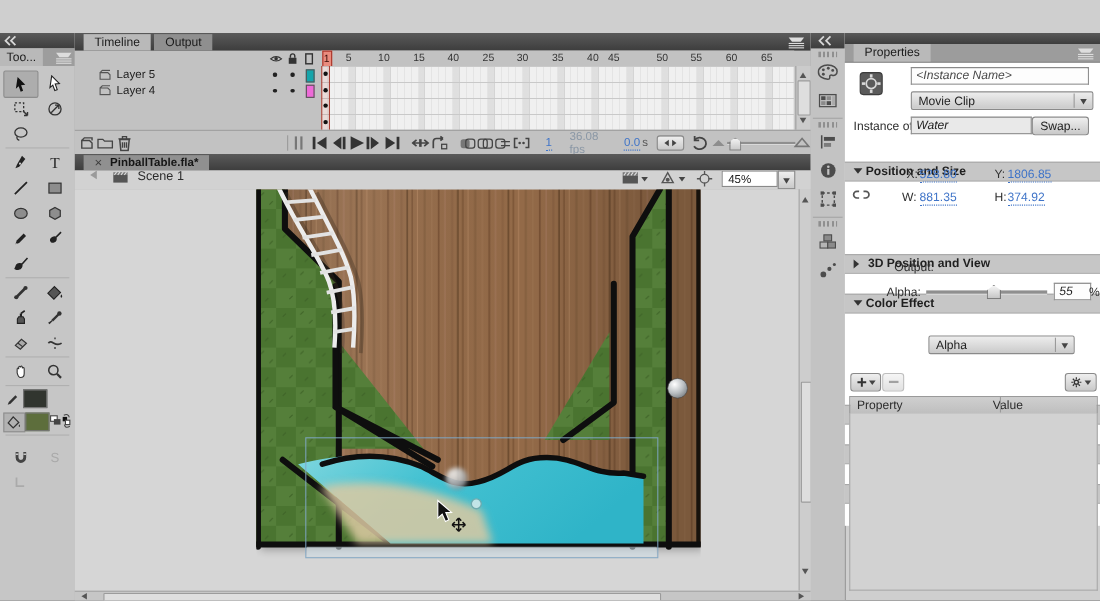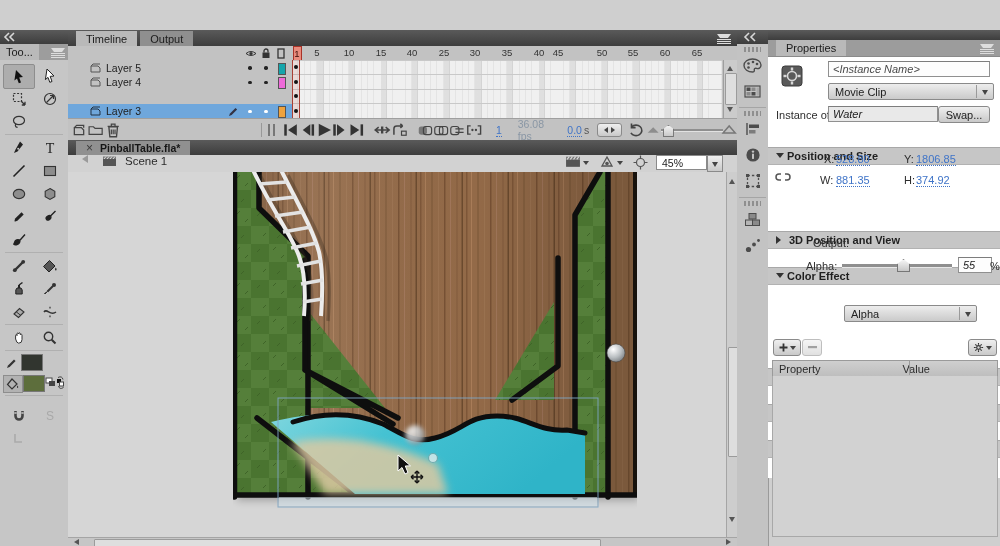--- a/index.html
+++ b/index.html
@@ -361,32 +361,20 @@
       </div>
       <div class="lrow" style="top:29px">
         <svg width="11" height="10" viewBox="0 0 11 10" style="margin-left:22px">
             <path d="M1,9 L1,3 L8,3 L10,5 L10,9 Z M1,3 L3,1 L10,1" fill="none" stroke="#555" stroke-width="1"></path>
           </svg>
         <span class="lname">Layer 4</span>
         <span class="dot" style="left:180px"></span>
         <span class="dot" style="left:196px"></span>
         <span class="lswatch" style="left: 210px; top: 2px; background-color: rgb(238, 106, 216);"></span>
       </div>
-      <div class="lrow selected" style="top:58px">
-        <svg width="11" height="10" viewBox="0 0 11 10" style="margin-left:22px">
-            <path d="M1,9 L1,3 L8,3 L10,5 L10,9 Z M1,3 L3,1 L10,1" fill="none" stroke="#234" stroke-width="1"></path>
-          </svg>
-        <span class="lname">Layer 3</span>
-        <svg class="abs" style="left:160px;top:2px" width="11" height="11" viewBox="0 0 11 11">
-            <path d="M1,10 L2,7.4 L7.5,1.9 L9.1,3.5 L3.6,9 Z" fill="#334"></path>
-          </svg>
-        <span class="dot white" style="left:180px"></span>
-        <span class="dot white" style="left:196px"></span>
-        <span class="lswatch" style="left: 210px; top: 2px; background-color: rgb(238, 162, 62);"></span>
-      </div>
 
       <div id="tl-vscroll">
         <div class="scr-arrow abs" style="left:3px;top:3px;border-bottom:5px solid #555"></div>
         <div class="scr-arrow abs" style="left:3px;bottom:3px;border-top:5px solid #555"></div>
         <div class="thumb abs" style="left:1px;top:13px;width:10px;height:30px"></div>
       </div>
 
       <div id="tl-status">
         <svg class="tlsbtn" style="margin-left:4px" width="14" height="12" viewBox="0 0 14 12">
             <path d="M2,10 L2,4 L8,4 L10,6 L10,10 Z M2,4 L4,2 L10,2 L10,4" fill="none" stroke="#444" stroke-width="1.1"></path>

